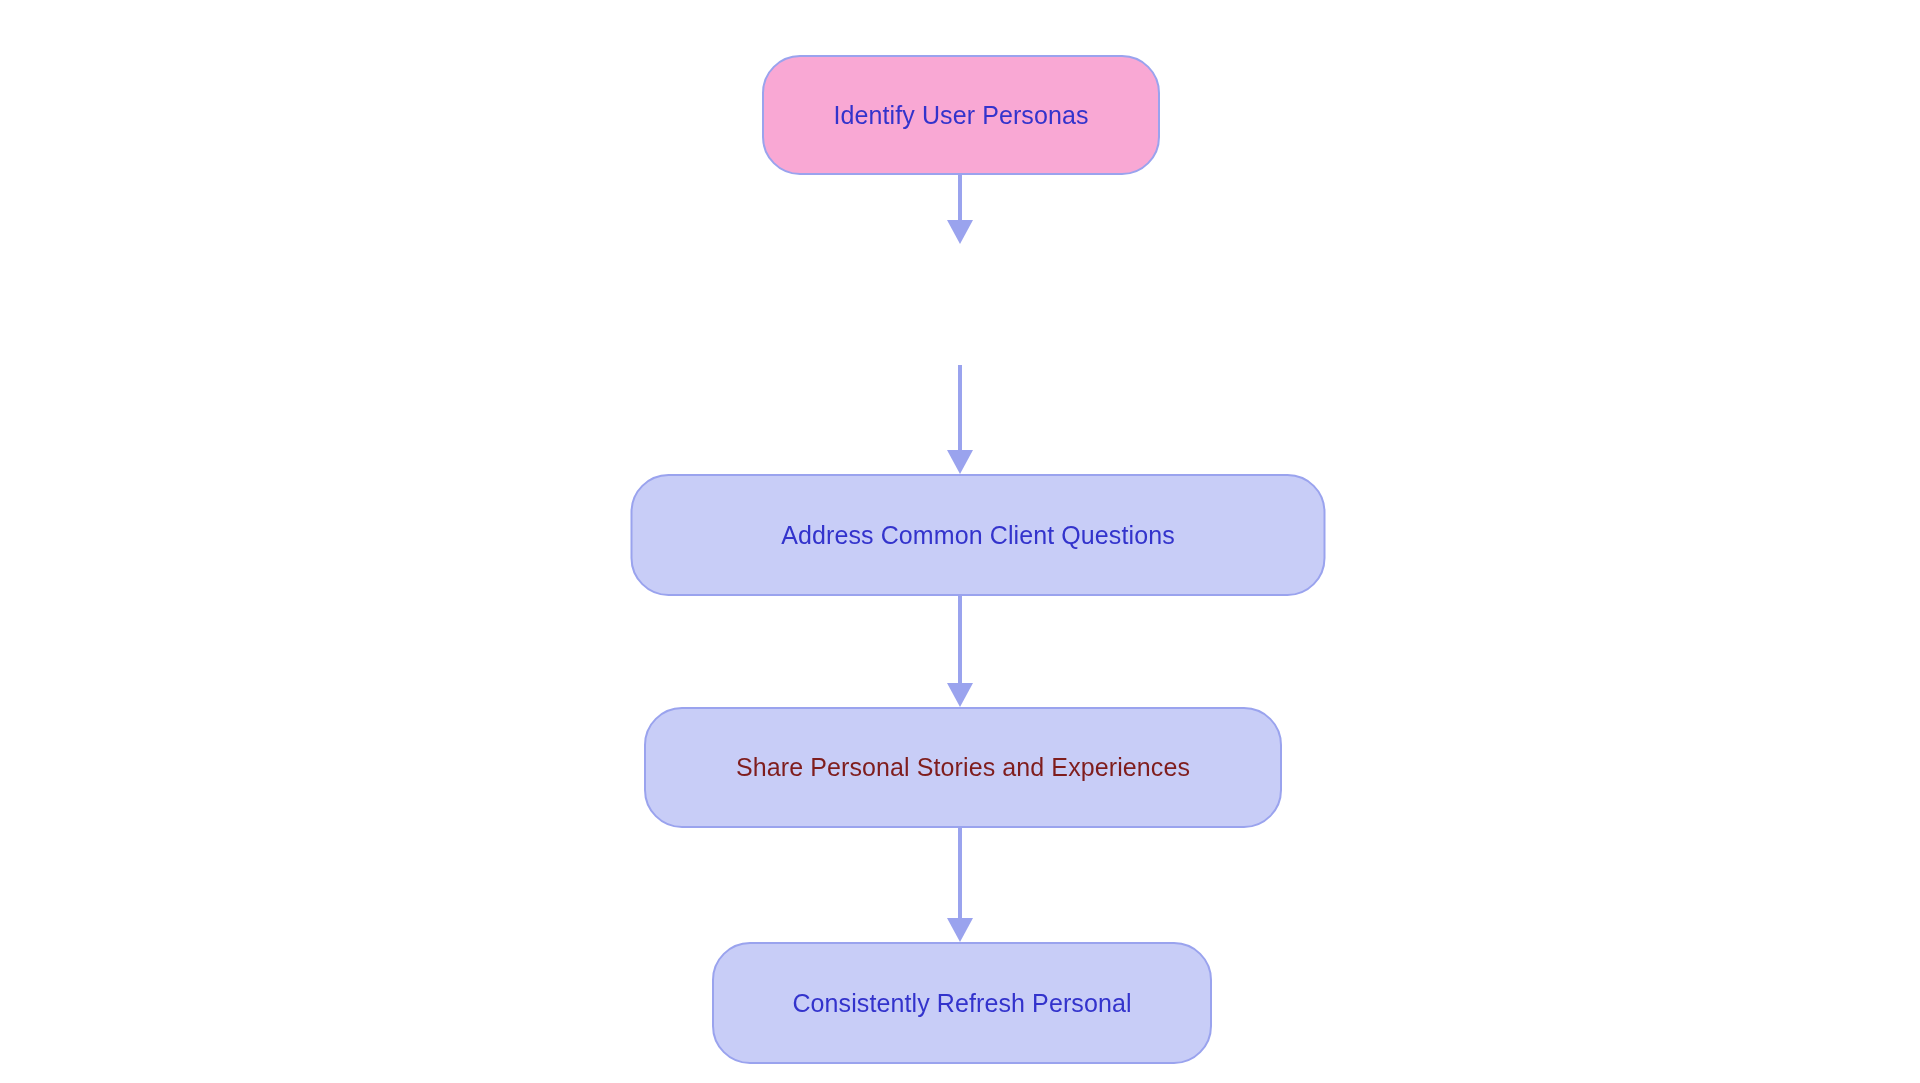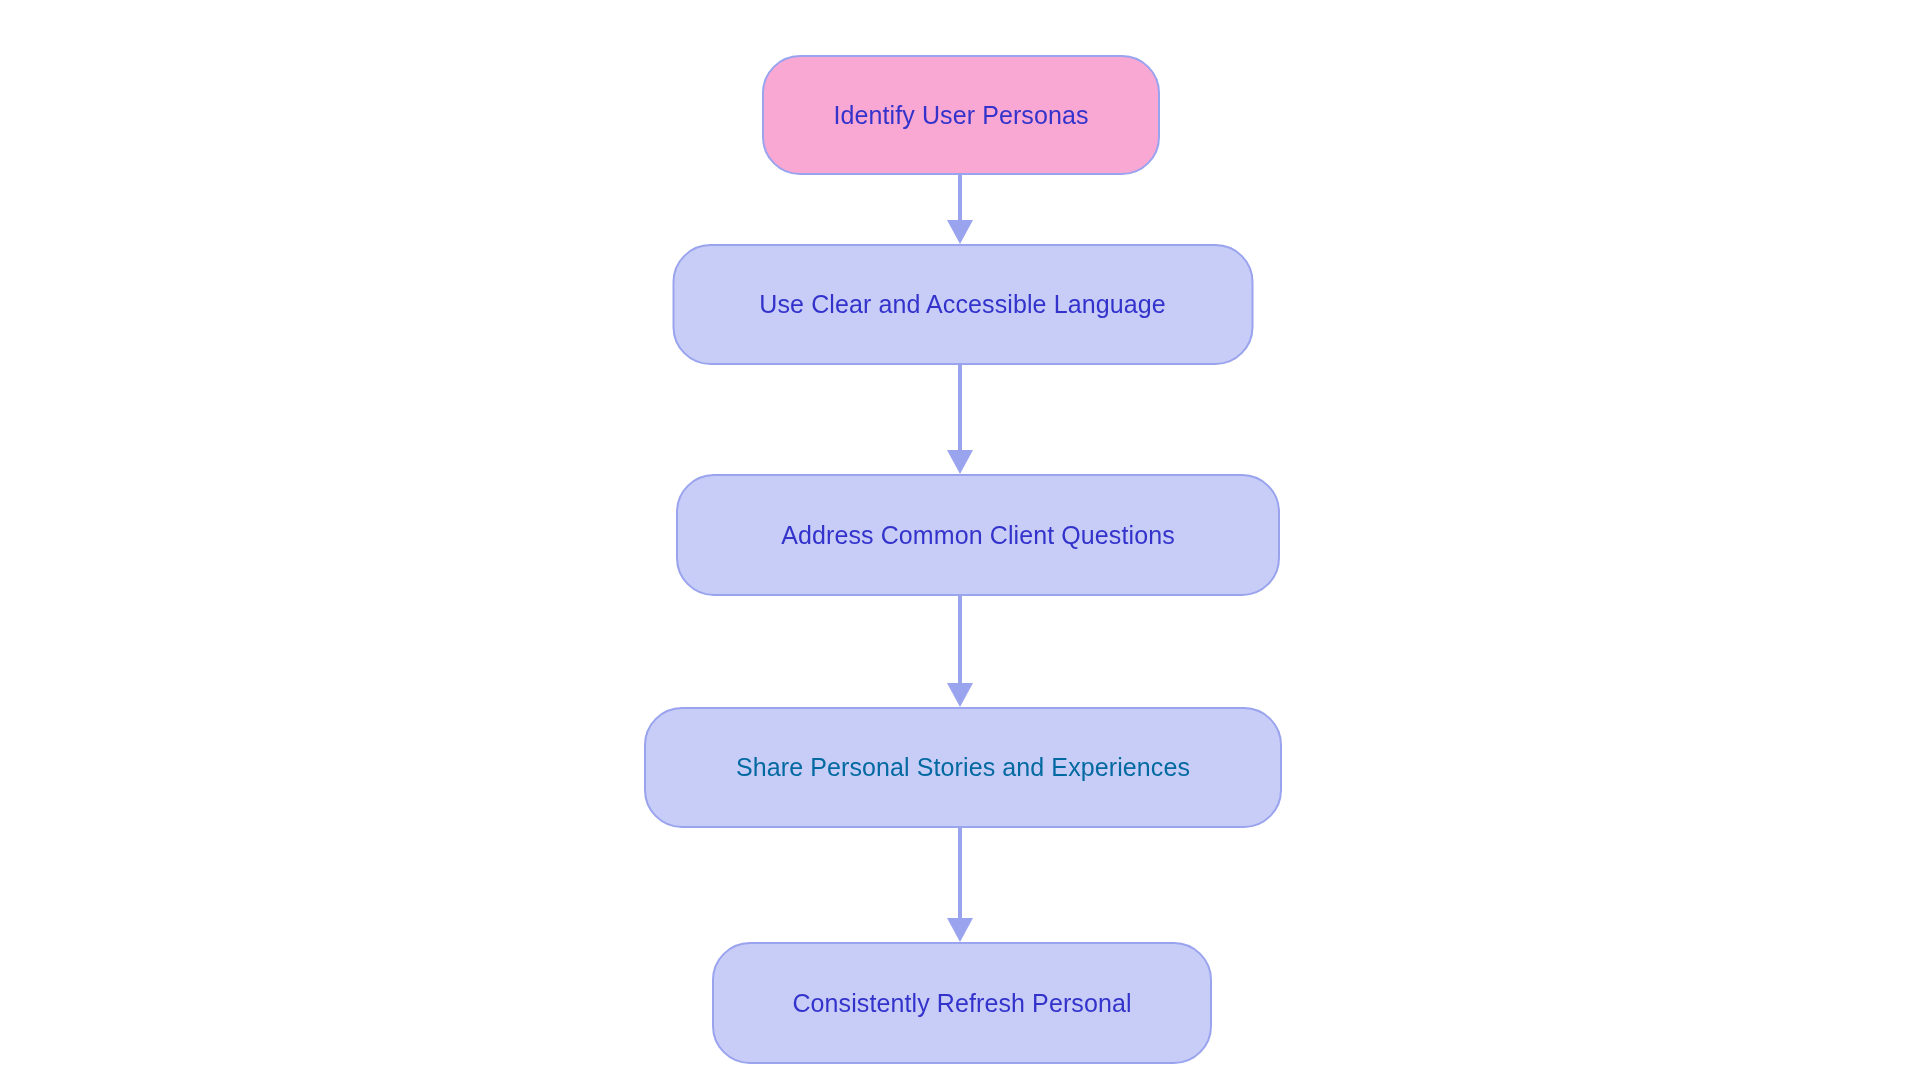--- a/index.html
+++ b/index.html
@@ -94,29 +94,26 @@
 
   <div class="flow-edge" style="top: 828px; height: 114px; width: 28px;">
     <div class="flow-edge-line" style="height: 92px; background: rgb(154, 163, 238);"></div>
     <div class="flow-edge-arrowhead" style="border-top-color: rgb(154, 163, 238);"></div>
   </div>
 
   <div class="flow-node" style="left: 961px; top: 10px; width: 398px; height: 120px; background: #f9a8d4; border-color: rgb(154, 163, 238); border-radius: 38px; margin-top: 45px;">
     <span class="flow-node-label" style="color: rgb(51, 51, 204);">Identify User Personas</span>
   </div>
 
-  <div class="flow-node" style="left: 962.5px; top: 244px; width: 581px; height: 121px; background: rgb(200, 205, 247); border-color: rgb(154, 163, 238); border-radius: 38px;">
-    <span class="flow-node-label" style="color: rgb(51, 51, 204);">Use Clear and Accessible Language</span>
-  </div>
 
-  <div class="flow-node" style="left: 978px; top: 474px; width: 604px; height: 122px; background: rgb(200, 205, 247); border-color: rgb(154, 163, 238); border-radius: 38px;">
+  <div class="flow-node" style="left: 978px; top: 474px; width: 695px; height: 122px; background: rgb(200, 205, 247); border-color: rgb(154, 163, 238); border-radius: 38px;">
     <span class="flow-node-label" style="color: rgb(51, 51, 204);">Address Common Client Questions</span>
   </div>
 
   <div class="flow-node" style="left: 963px; top: 707px; width: 638px; height: 121px; background: rgb(200, 205, 247); border-color: rgb(154, 163, 238); border-radius: 38px;">
-    <span class="flow-node-label" style="color: #0369a1;">Share Personal Stories and Experiences</span>
+    <span class="flow-node-label" style="color: #7f1d1d;">Share Personal Stories and Experiences</span>
   </div>
 
   <div class="flow-node" style="left: 962px; top: 942px; width: 500px; height: 122px; background: rgb(200, 205, 247); border-color: rgb(154, 163, 238); border-radius: 38px;">
     <span class="flow-node-label" style="color: rgb(51, 51, 204);">Consistently Refresh Personal</span>
   </div>
 
 </div>
 
 </body></html>

